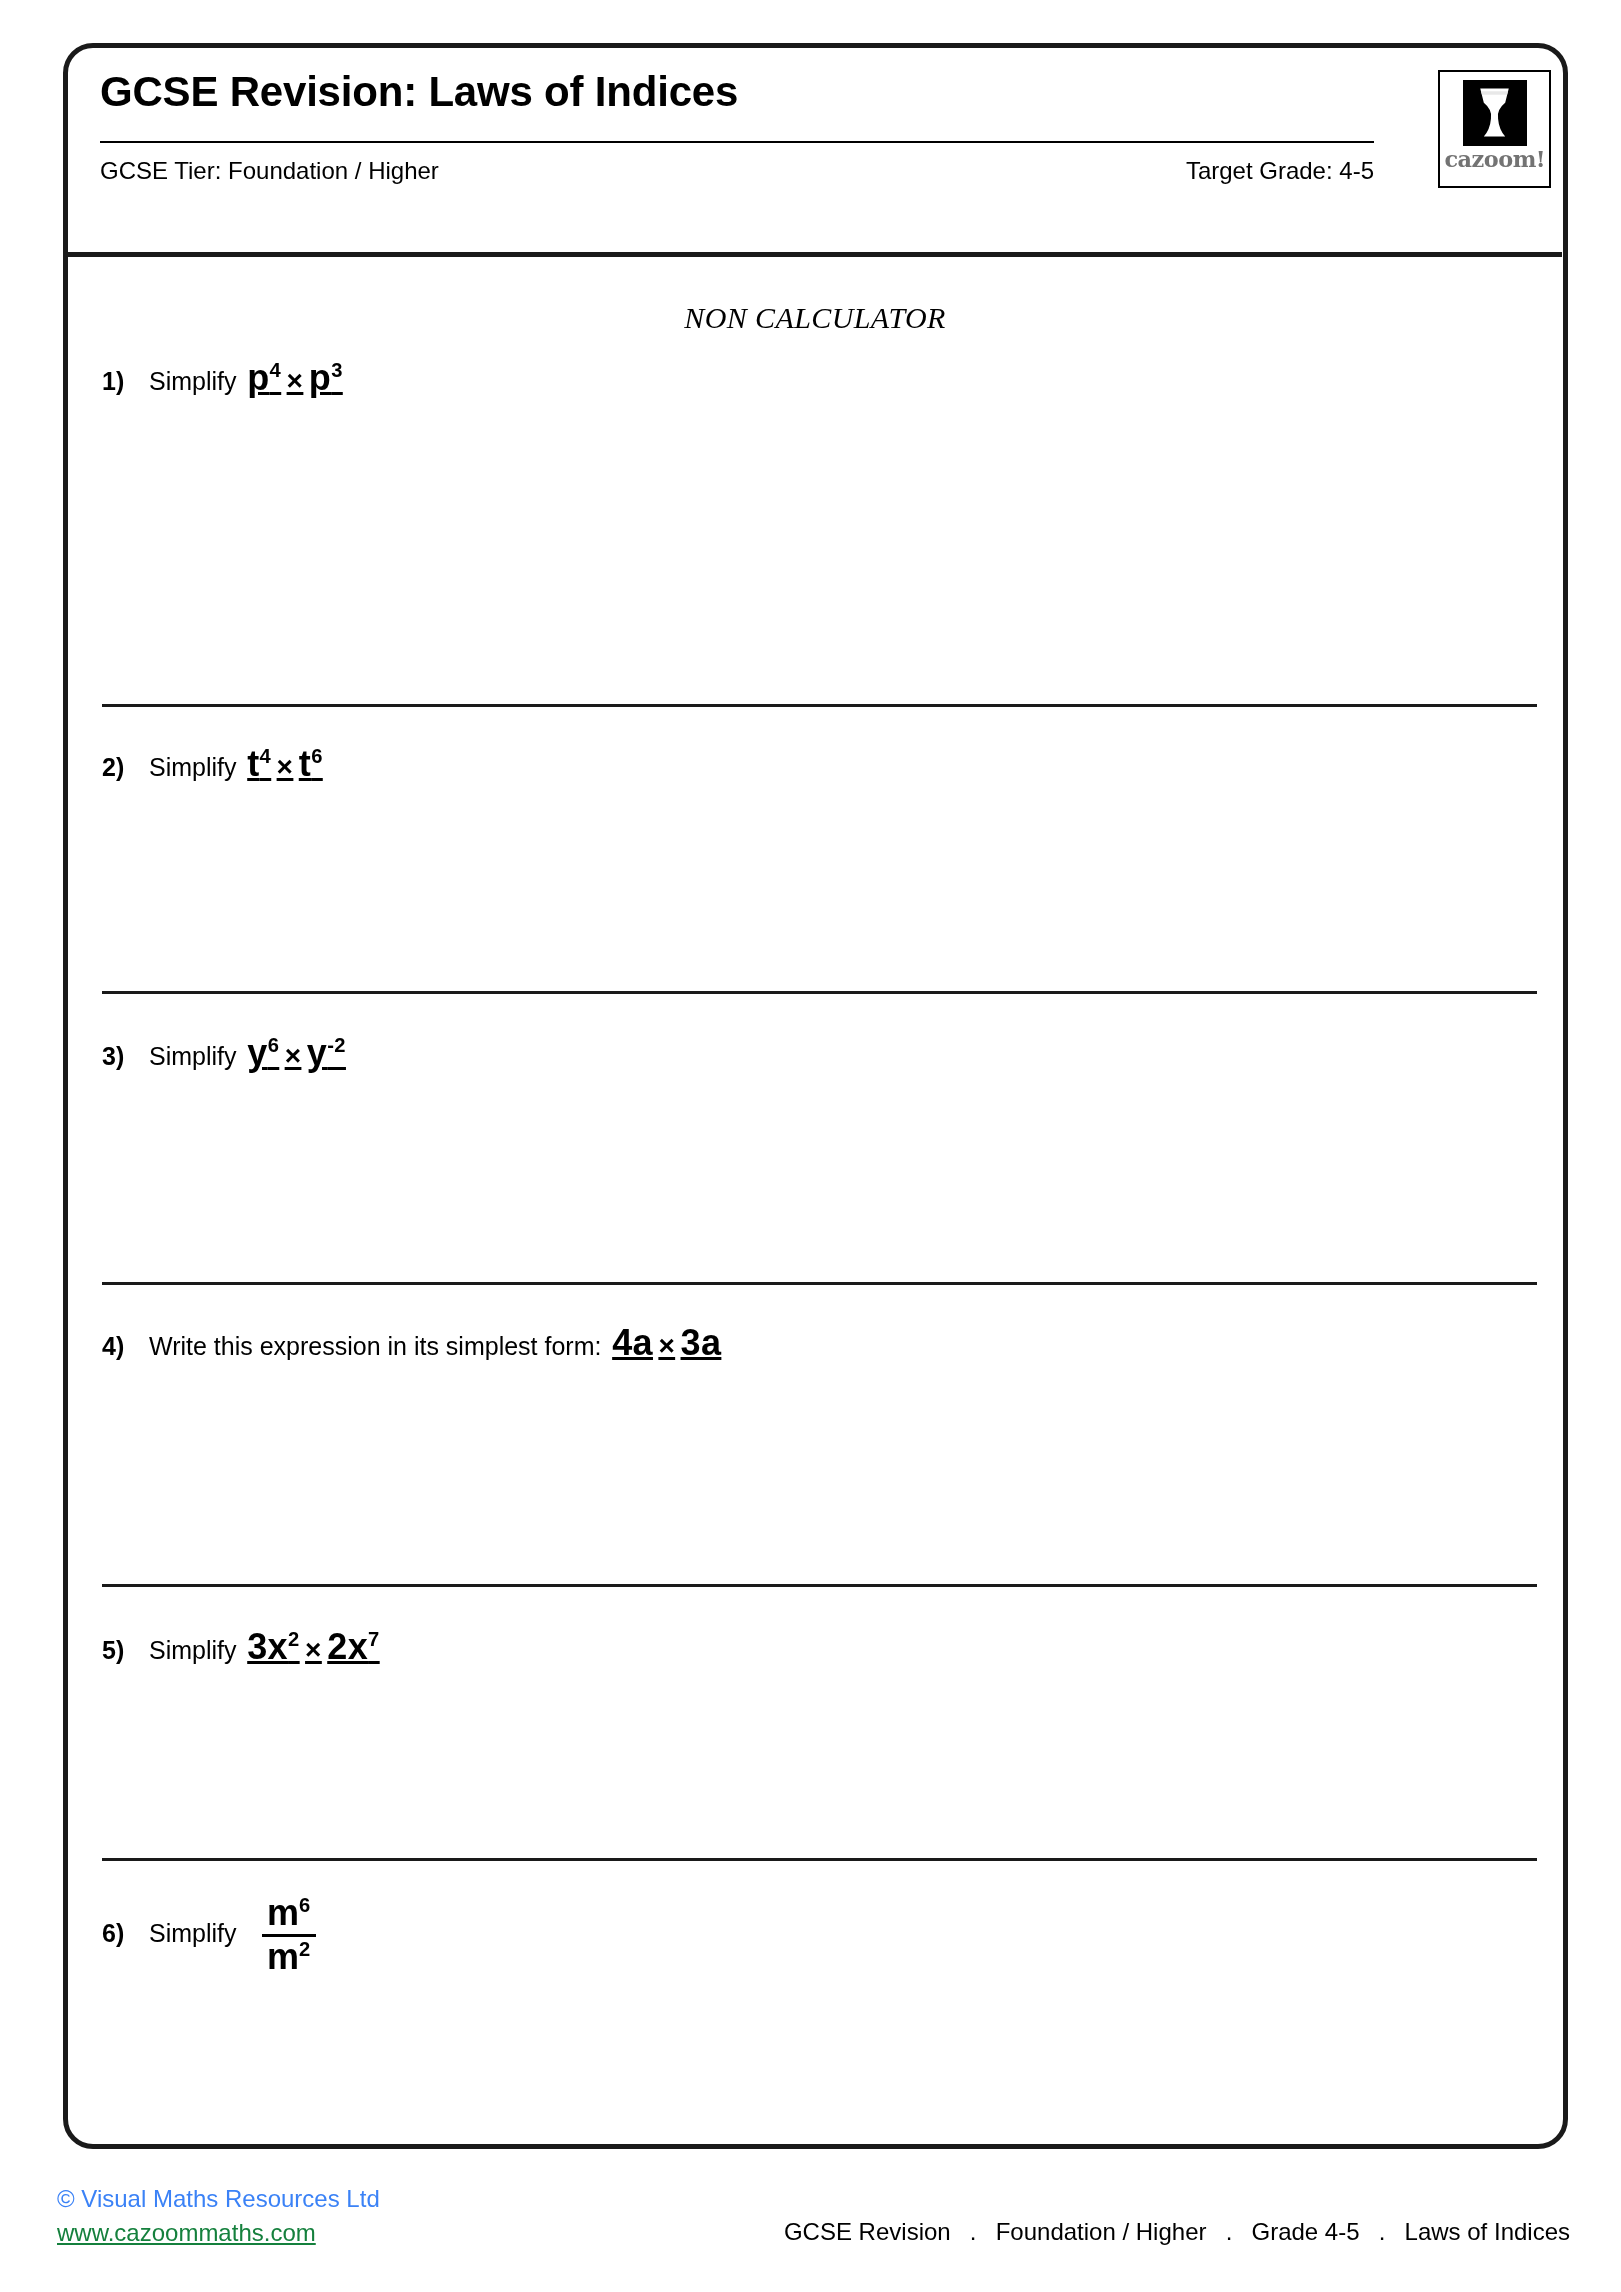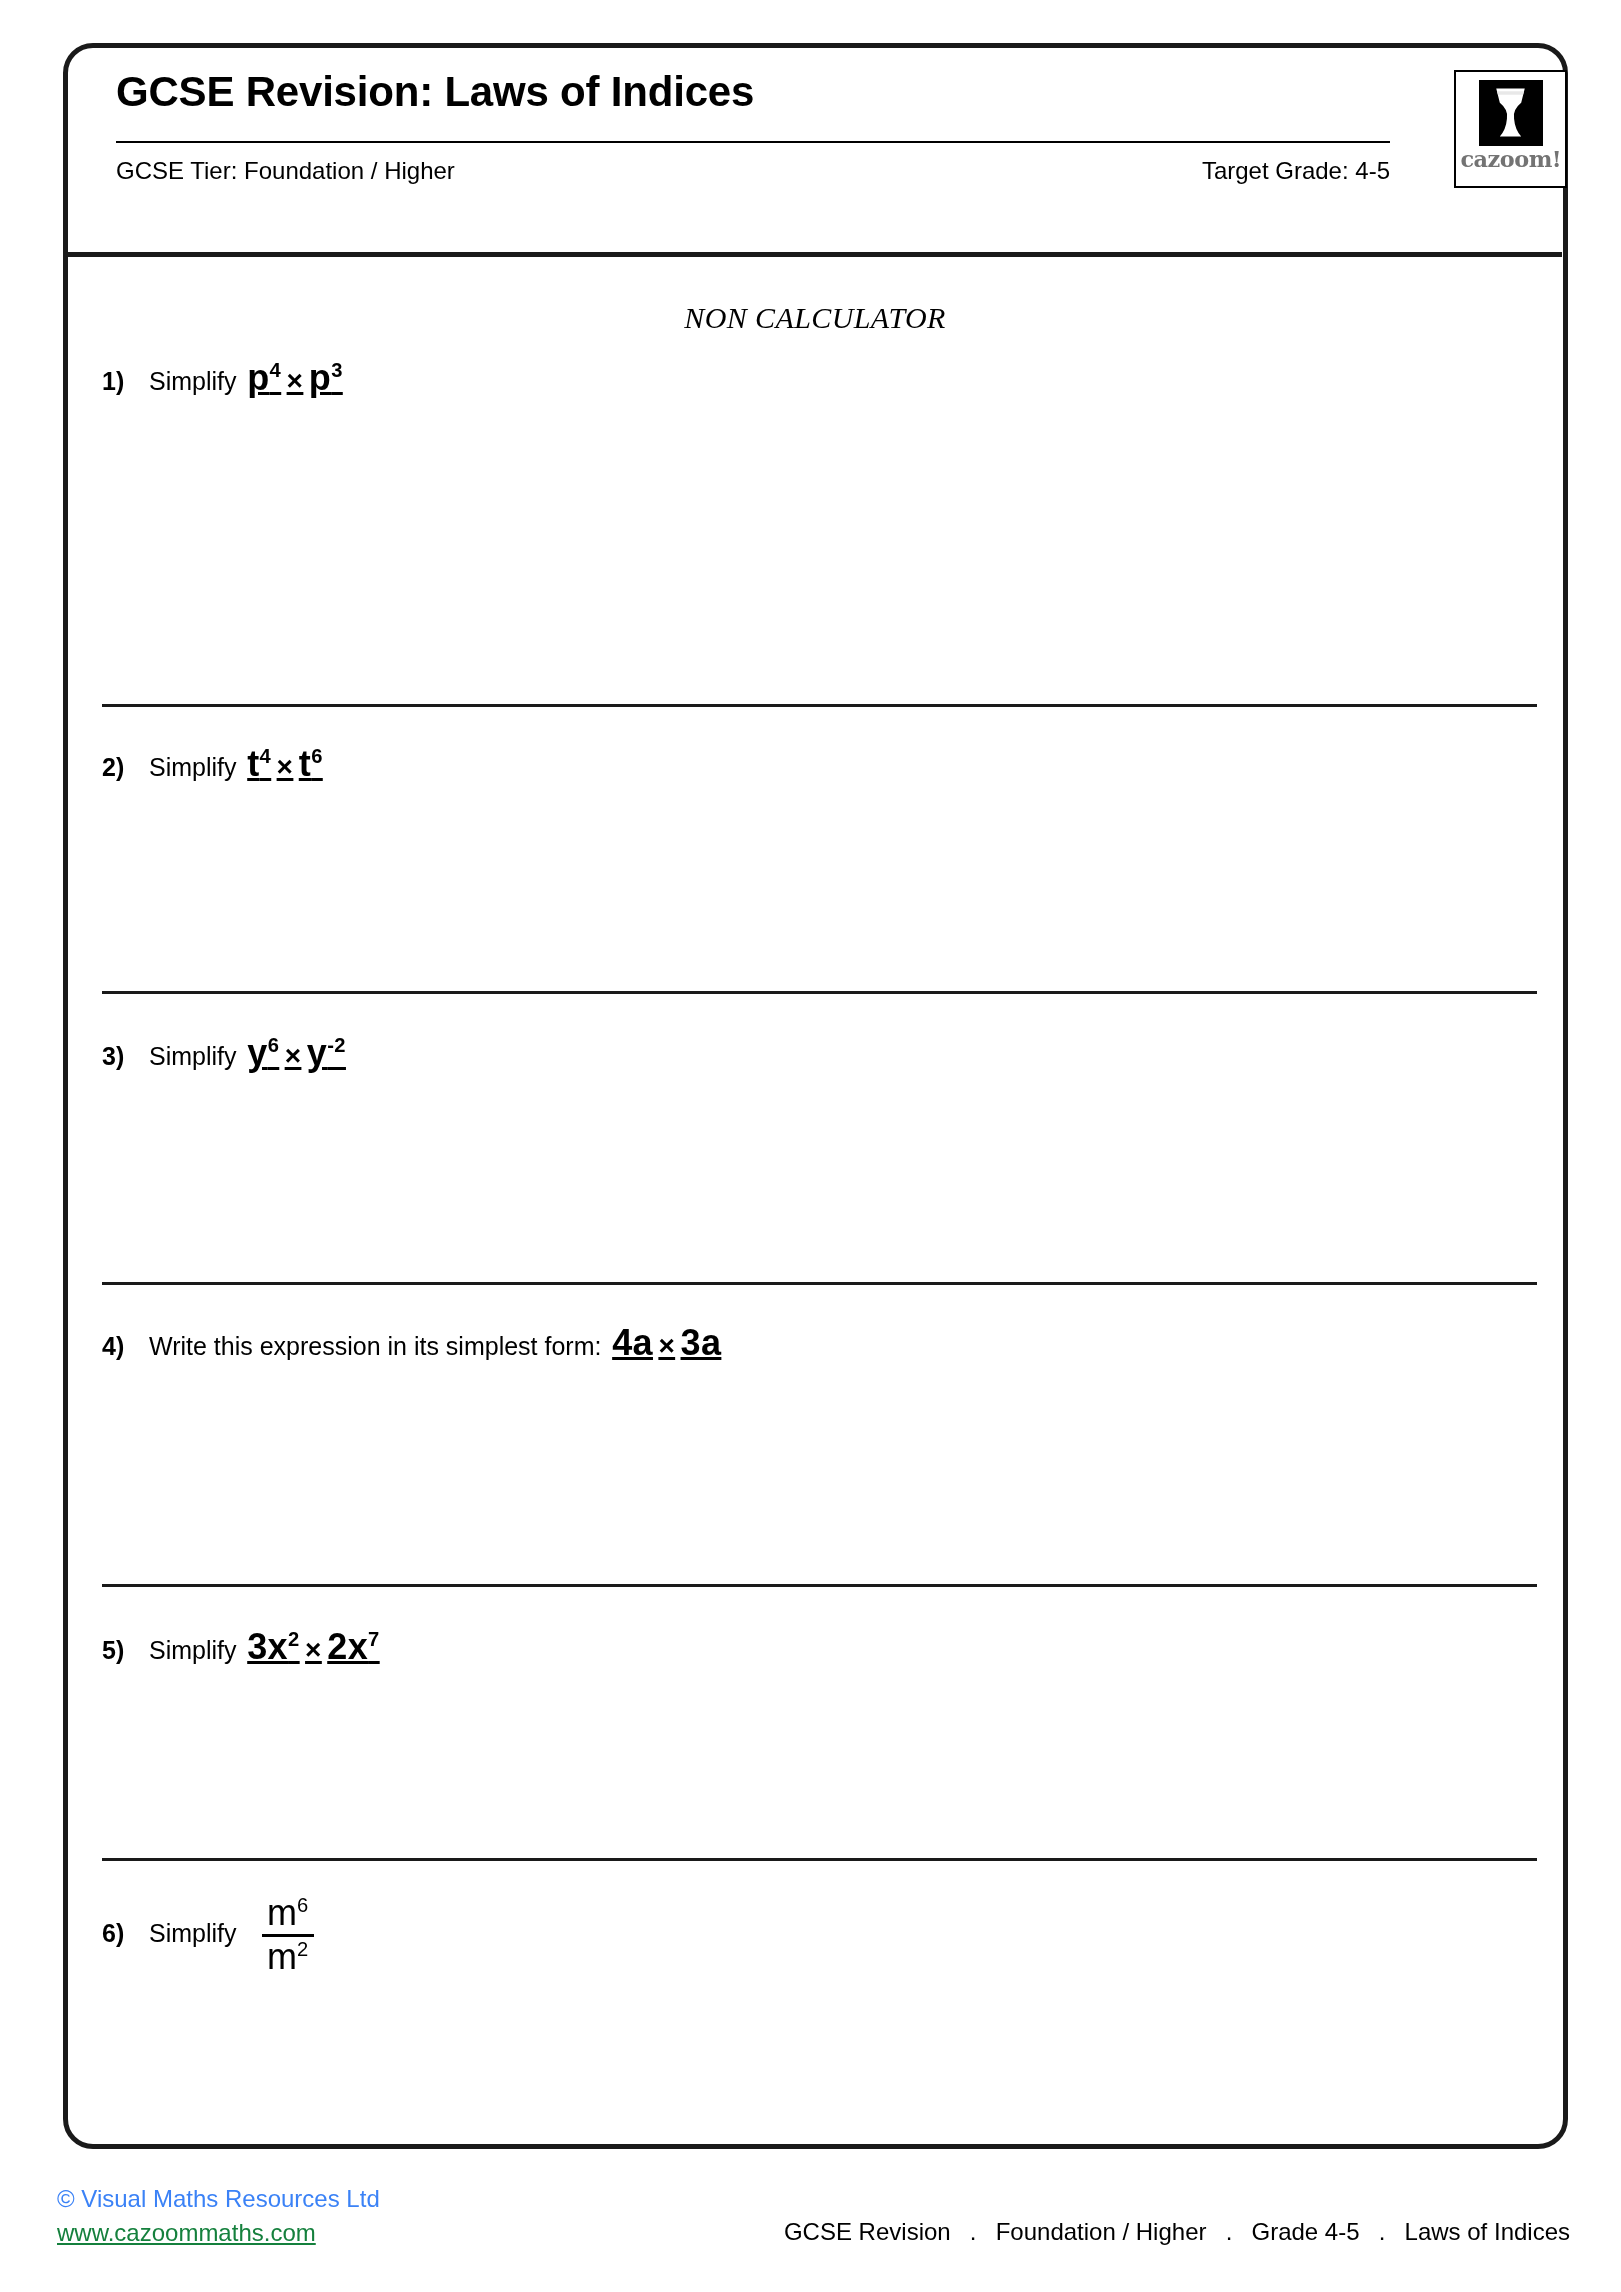--- a/index.html
+++ b/index.html
@@ -25,21 +25,21 @@
     height: 2106px;
     border: 5.4px solid #1a1a1a;
     border-radius: 30px;
     box-sizing: border-box;
     background: #ffffff;
   }
 
   
   .header {
     position: absolute;
-    left: 16px;
+    left: 0;
     top: 0;
     width: 100%;
     height: 204px;
     padding-left: 8px;
   }
   .title {
     position: absolute;
     left: 32px;
     top: 19.7px;
     font-size: 42px;
@@ -190,21 +190,21 @@
   .frac {
     display: inline-flex;
     flex-direction: column;
     align-items: center;
     margin-left: 14.3px;
     position: relative;
     top: 1.8px;
   }
   .frac-num, .frac-den {
     font-size: 36px;
-    font-weight: normal;
+    font-weight: bold;
     line-height: 1.08;
     padding: 0 5.4px;
   }
   .frac-num sup, .frac-den sup {
     font-size: 0.56em;
     vertical-align: super;
     line-height: 0;
   }
   .frac-bar {
     width: 100%;

